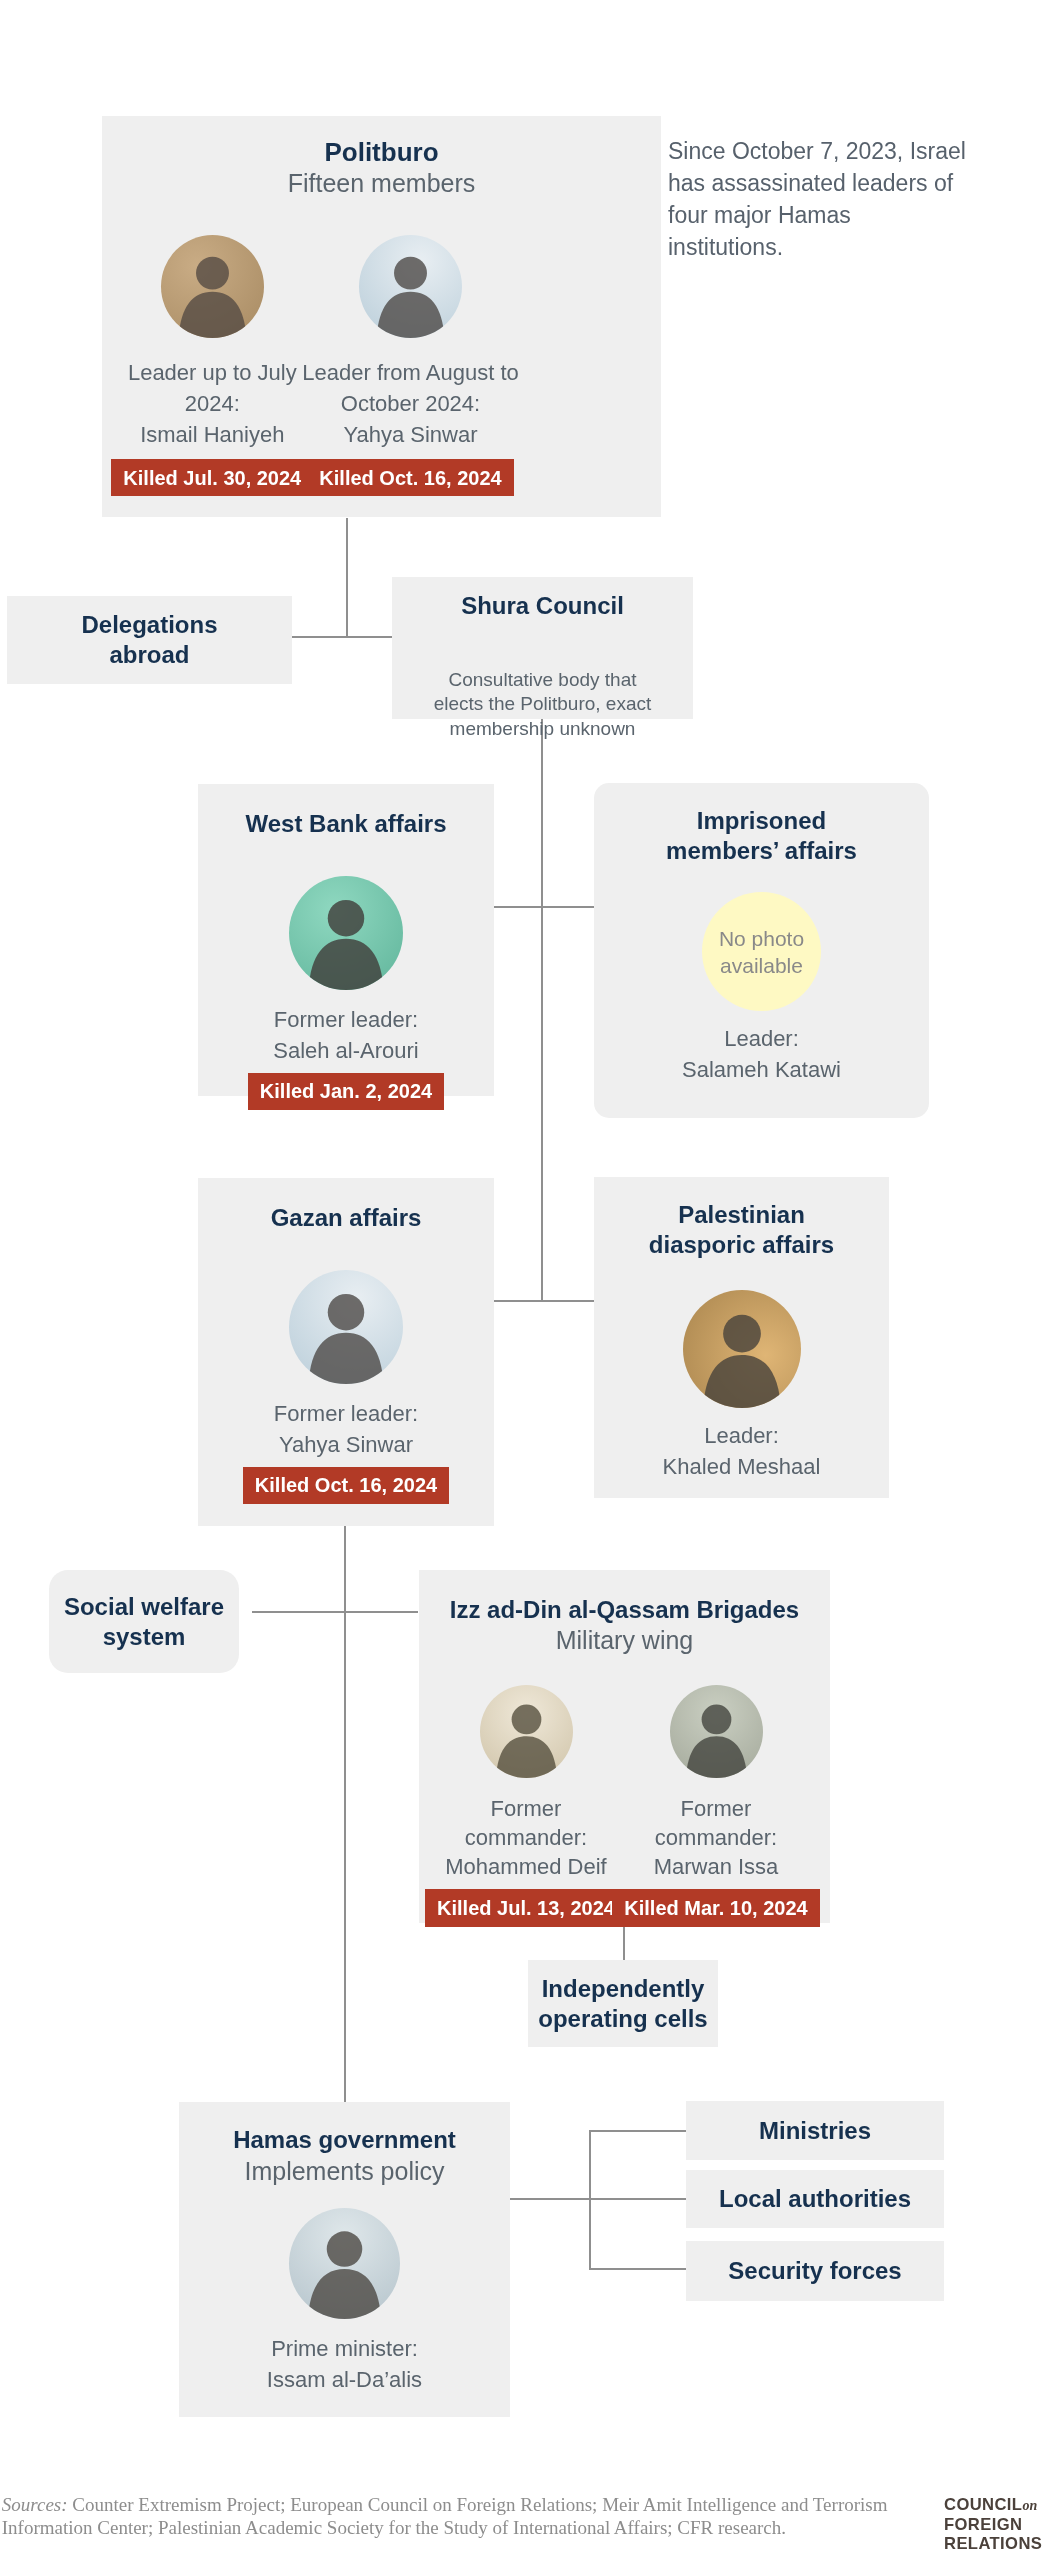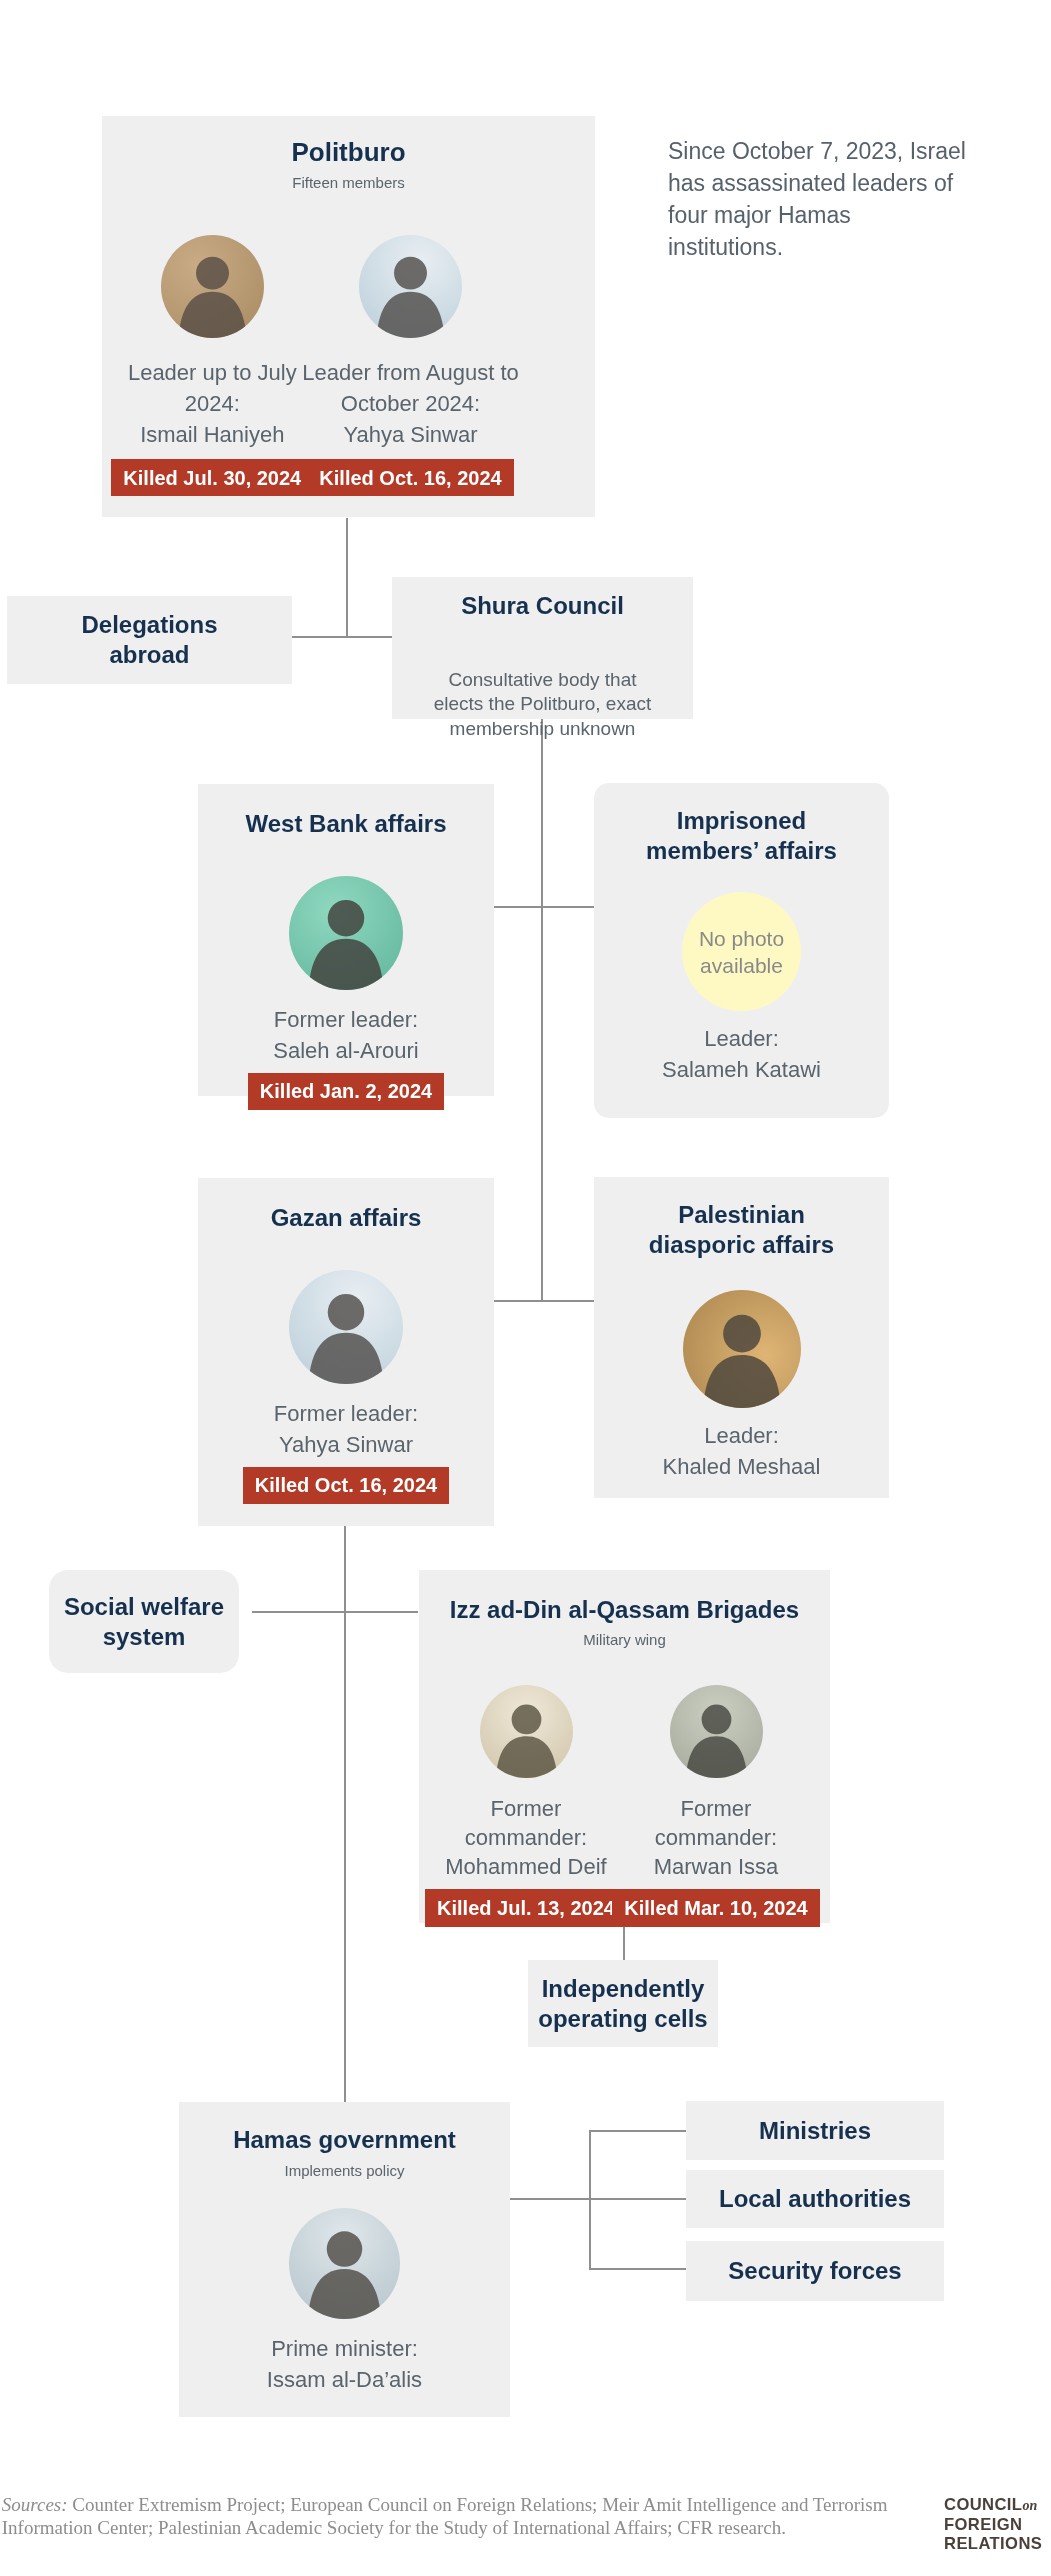--- a/index.html
+++ b/index.html
@@ -9,21 +9,21 @@
   .page-title{position:absolute;left:7px;top:14px;font-size:30px;font-weight:bold;
               color:#14304e;letter-spacing:-0.3px;}
 
   .annotation{position:absolute;left:668px;top:135px;width:302px;font-size:23px;
               line-height:32px;color:#57616c;}
 
   .box{position:absolute;background:#efefef;box-sizing:border-box;
        display:flex;flex-direction:column;align-items:center;}
   .ntitle{font-weight:bold;color:#16314f;font-size:24px;line-height:30px;
           text-align:center;}
-  .nsub{color:#5a646d;font-size:15px;line-height:28px;text-align:center;}
+  .nsub{color:#5a646d;font-size:25px;line-height:28px;text-align:center;}
   .plabel{color:#5a646d;font-size:22px;line-height:31px;text-align:center;}
   .badge{display:inline-block;background:#b23a26;color:#ffffff;font-weight:bold;
          font-size:20px;line-height:20px;padding:8.8px 12.3px;white-space:nowrap;}
 
   .line{position:absolute;background:#8f8f8f;}
 
   .avatar{border-radius:50%;overflow:hidden;position:relative;flex:none;}
   .avatar svg{position:absolute;left:0;top:0;width:100%;height:100%;}
   .ph-haniyeh{background:radial-gradient(circle at 35% 30%,#c9ac85,#a78a62);}
   .ph-sinwar{background:radial-gradient(circle at 60% 25%,#e8eef2,#b9cdd9);}
@@ -64,21 +64,21 @@
   <div class="line" style="left:494px;top:906px;width:100px;height:1.8px;"></div>
   <div class="line" style="left:494px;top:1300px;width:100px;height:1.8px;"></div>
   <div class="line" style="left:344px;top:1526px;width:1.8px;height:576px;"></div>
   <div class="line" style="left:252px;top:1611px;width:166px;height:1.8px;"></div>
   <div class="line" style="left:623px;top:1923px;width:1.8px;height:37px;"></div>
   <div class="line" style="left:510px;top:2198px;width:176px;height:1.8px;"></div>
   <div class="line" style="left:589px;top:2130px;width:1.8px;height:139px;"></div>
   <div class="line" style="left:589px;top:2130px;width:97px;height:1.8px;"></div>
   <div class="line" style="left:589px;top:2268px;width:97px;height:1.8px;"></div>
 
-  <div class="box" style="left:102px;top:116px;width:493px;height:401px;">
+  <div class="box" style="left:102px;top:116px;width:559px;height:401px;">
     <div class="ntitle" style="margin-top:21px;font-size:26px;">Politburo</div>
     <div class="nsub" style="margin-top:1.8px;">Fifteen members</div>
     <div class="cols">
       <div class="col" style="left:5.3px;top:119px;width:210px;">
         <div class="avatar ph-haniyeh" style="width:103px;height:103px;">
           <svg viewBox="0 0 100 100">
               <circle cx="50" cy="37" r="16" fill="#554b43" opacity="0.8"></circle>
               <path d="M50 55 C31 55 19 69 17 100 L83 100 C81 69 69 55 50 55 Z" fill="#554b43" opacity="0.8"></path>
             </svg>
         </div>
@@ -115,21 +115,21 @@
       <svg viewBox="0 0 100 100">
           <circle cx="50" cy="37" r="16" fill="#41403c" opacity="0.82"></circle>
           <path d="M50 55 C31 55 19 69 17 100 L83 100 C81 69 69 55 50 55 Z" fill="#41403c" opacity="0.82"></path>
         </svg>
     </div>
     <div class="plabel" style="margin-top:14px;">Former leader:</div>
     <div class="plabel">Saleh al-Arouri</div>
     <div class="badge" style="margin-top:7px;">Killed Jan. 2, 2024</div>
   </div>
 
-  <div class="box" style="left:594px;top:783px;width:295px;height:335px;border-radius:15px;">
+  <div class="box" style="left:594px;top:783px;width:335px;height:335px;border-radius:15px;">
     <div class="ntitle" style="margin-top:23px;max-width:197px;">Imprisoned members’ affairs</div>
     <div class="nophoto" style="width:119px;height:119px;margin-top:26px;">
       <span style="max-width:88px;">No photo available</span>
     </div>
     <div class="plabel" style="margin-top:12.3px;">Leader:</div>
     <div class="plabel">Salameh Katawi</div>
   </div>
 
   <div class="box" style="left:198px;top:1178px;width:296px;height:348px;">
     <div class="ntitle" style="margin-top:24.5px;">Gazan affairs</div>

